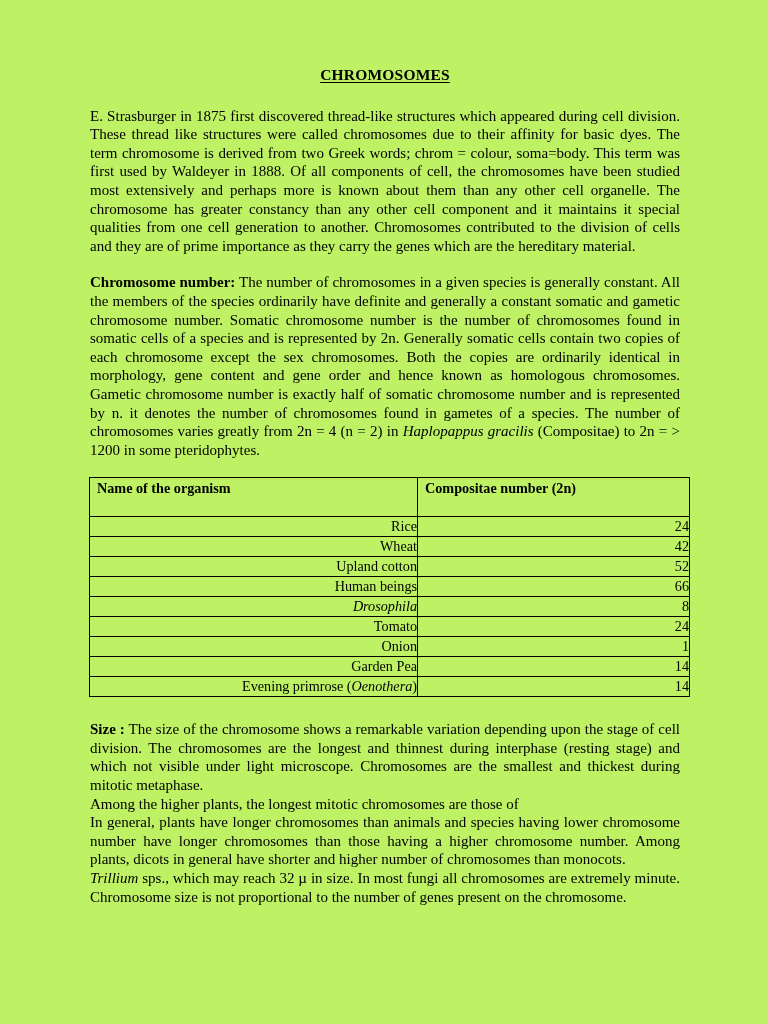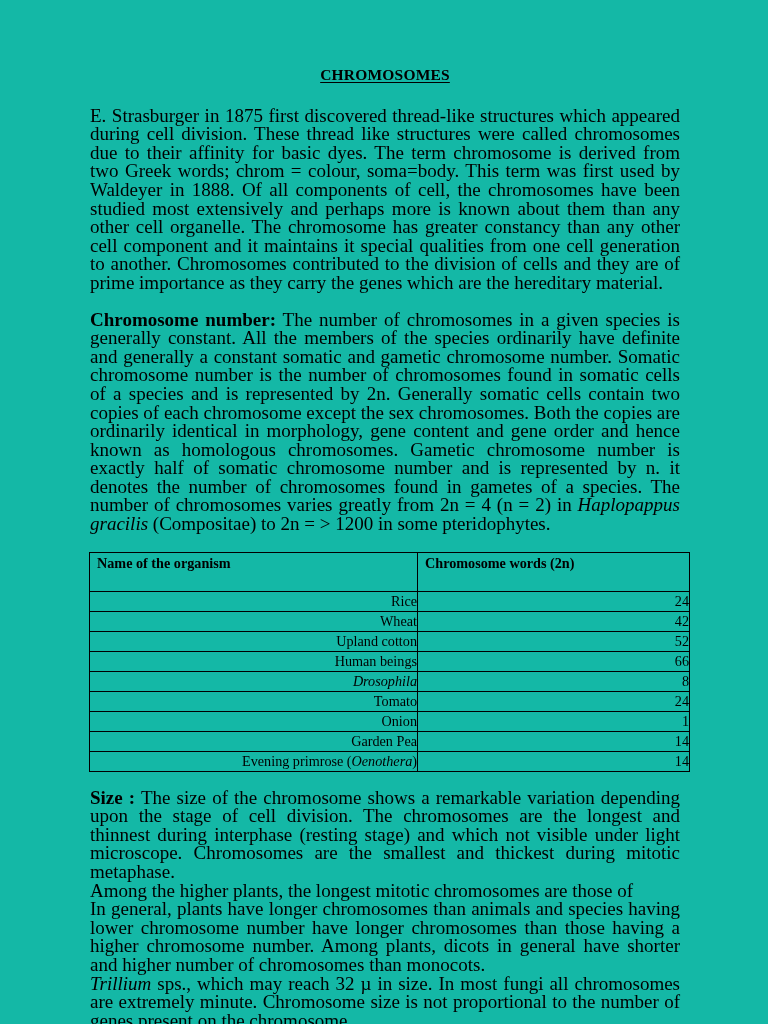--- a/index.html
+++ b/index.html
@@ -12,61 +12,61 @@
     width: 768px;
     height: 1024px;
     font-family: "Liberation Serif", "DejaVu Serif", serif;
     color: #000000;
     overflow: hidden;
   }
   .page {
     position: relative;
     width: 768px;
     height: 1024px;
-    background: #14b8a6;
+    background: #bef264;
     box-sizing: border-box;
   }
   .content {
     position: absolute;
     left: 90px;
     top: 66px;
     width: 590px;
   }
   .doc-title {
     text-align: center;
     font-size: 15.5px;
     font-weight: bold;
     text-decoration: underline;
     text-underline-offset: 2px;
     letter-spacing: 0.2px;
     margin: 0 0 22px 0;
     line-height: 1.2;
   }
   p.para {
     margin: 0 0 18px 0;
-    font-size: 19px;
+    font-size: 15px;
     line-height: 18.6px;
     text-align: justify;
     text-justify: inter-word;
     -webkit-hyphens: none;
     hyphens: none;
   }
   p.para.tight {
     margin-bottom: 0;
   }
   p.para:last-child {
     margin-bottom: 0;
   }
   .b { font-weight: bold; }
   .i { font-style: italic; }
 
   table.chrom-table {
     border-collapse: collapse;
     width: 600px;
-    margin: 4px 0 17px -1px;
+    margin: 4px 0 23px -1px;
     table-layout: fixed;
     font-size: 14.2px;
   }
   table.chrom-table th,
   table.chrom-table td {
     border: 1px solid #000000;
     padding: 1px 0 1px 7px;
     text-align: left;
     vertical-align: top;
     line-height: 17px;
@@ -102,21 +102,21 @@
     </p>
 
     <table class="chrom-table">
       <colgroup>
           <col class="c1">
           <col class="c2">
         </colgroup>
       <thead>
         <tr>
           <th>Name of the organism</th>
-          <th>Chromosome words (2n)</th>
+          <th>Compositae number (2n)</th>
         </tr>
       </thead>
       <tbody>
         <tr>
           <td><span>Rice</span><span class="i"></span><span></span></td>
           <td>24</td>
         </tr>
         <tr>
           <td><span>Wheat</span><span class="i"></span><span></span></td>
           <td>42</td>

